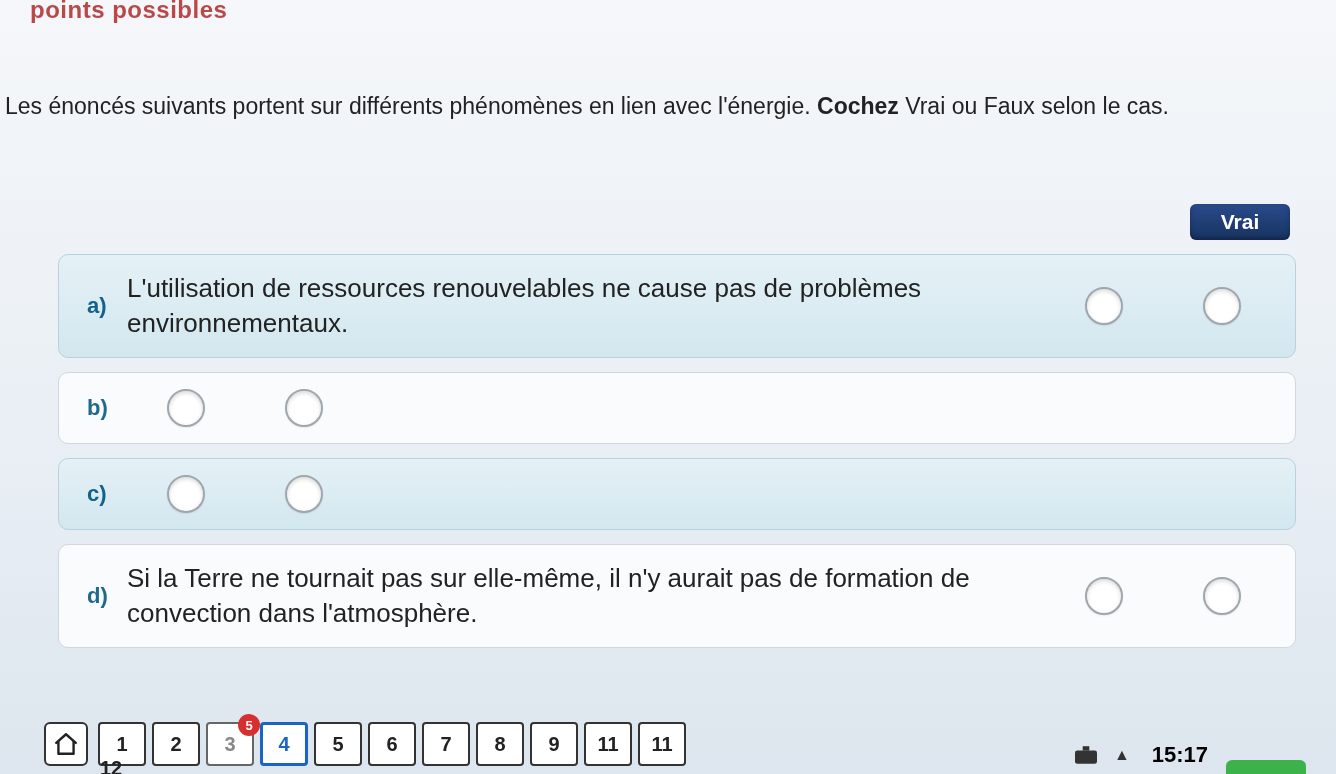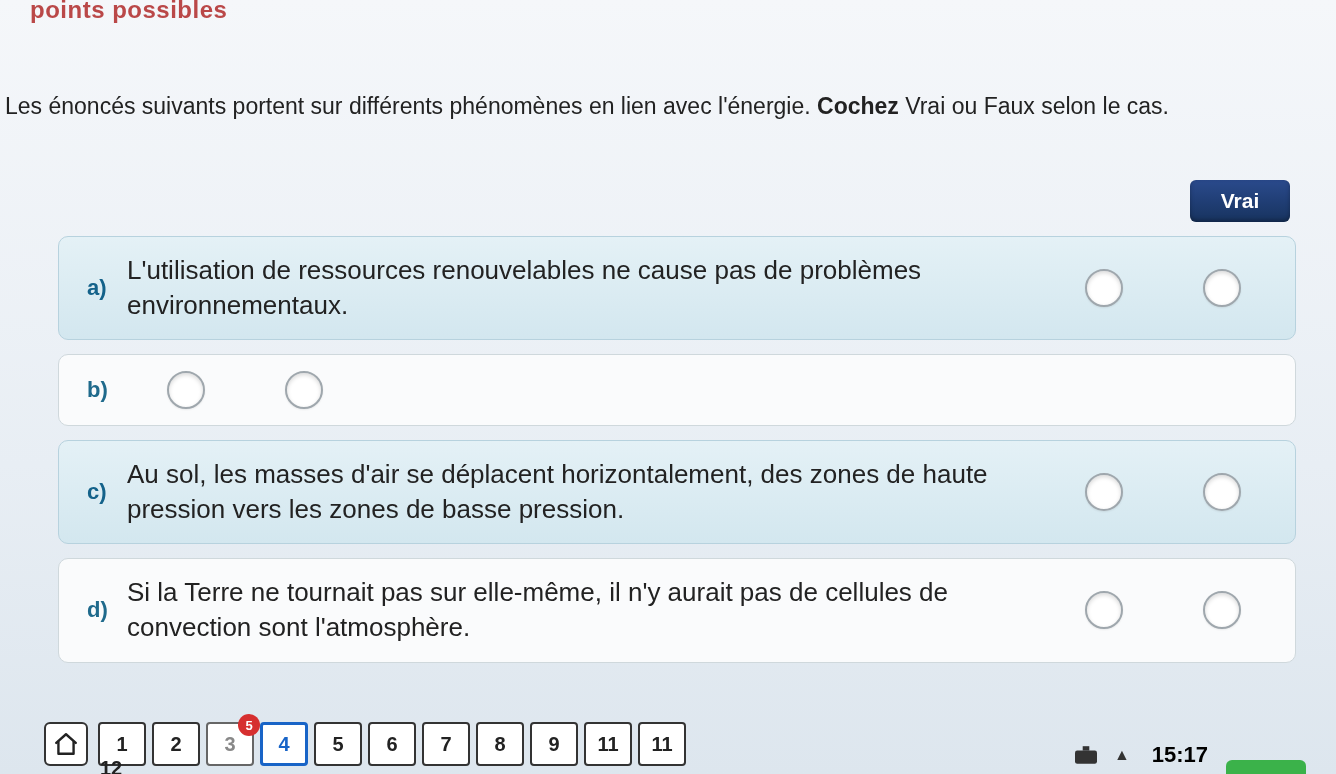--- a/index.html
+++ b/index.html
@@ -42,31 +42,32 @@
 
   .headers {
     display: flex;
     justify-content: flex-end;
     gap: 18px;
     margin-bottom: 14px;
     padding-right: 6px;
   }
   .col-header {
     width: 100px;
-    height: 42px;
+    height: 36px;
     background: #1f3d7a;
     background: linear-gradient(180deg, #2a4a8c 0%, #17335f 100%);
     color: #fff;
     font-weight: 700;
     font-size: 21px;
     display: flex;
     align-items: center;
     justify-content: center;
     border-radius: 6px;
     box-shadow: inset 0 -2px 4px rgba(0,0,0,0.3);
+    margin-top: 24px;
   }
 
   .stmt {
     display: flex;
     align-items: center;
     border-radius: 10px;
     padding: 16px 14px 16px 28px;
     margin-bottom: 14px;
     border: 1px solid #cfd8dc;
   }
@@ -243,32 +244,31 @@
     <div class="radio-cell">
         <div class="radio"></div>
       </div>
     <div class="radio-cell">
         <div class="radio"></div>
       </div>
   </div>
 
   <div class="stmt blue">
     <div class="stmt-letter">c)</div>
-    <div class="stmt-text">Au sol, les masses d'air se déplacent horizontalement, des zones de haute pression vers les zones de basse pression.</div>
     <div class="radio-cell">
         <div class="radio"></div>
       </div>
     <div class="radio-cell">
         <div class="radio"></div>
       </div>
   </div>
 
   <div class="stmt white">
     <div class="stmt-letter">d)</div>
-    <div class="stmt-text">Si la Terre ne tournait pas sur elle-même, il n'y aurait pas de cellules de convection sont l'atmosphère.</div>
+    <div class="stmt-text">Si la Terre ne tournait pas sur elle-même, il n'y aurait pas de formation de convection dans l'atmosphère.</div>
     <div class="radio-cell">
         <div class="radio"></div>
       </div>
     <div class="radio-cell">
         <div class="radio"></div>
       </div>
   </div>
 
 </div>
 

